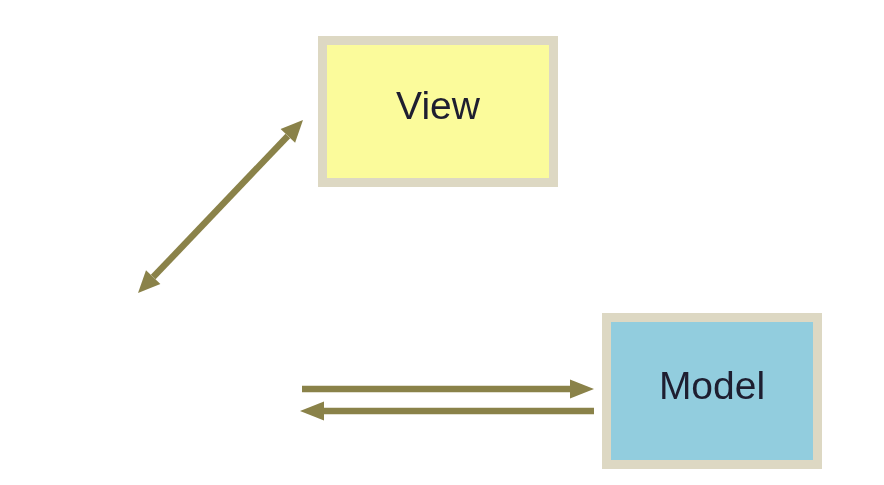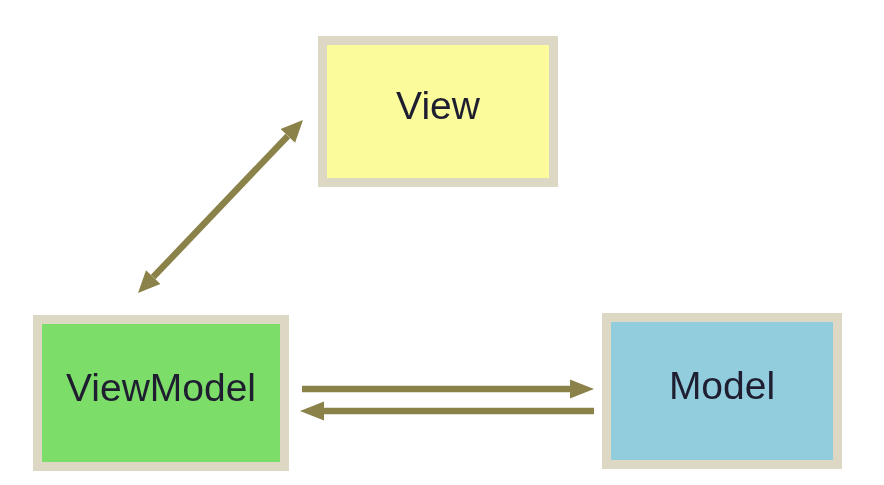--- a/index.html
+++ b/index.html
@@ -57,21 +57,21 @@
   .node-viewmodel {
     left: 33px;
     top: 315px;
     width: 256px;
     height: 156px;
     background: var(--viewmodel-fill, #7cdd69);
   }
   .node-model {
     left: 602px;
     top: 313px;
-    width: 240px;
+    width: 220px;
     height: 156px;
     background: var(--model-fill, #92cdde);
   }
 </style>
 </head>
 <body>
 
 <div class="canvas">
 
   <svg class="arrows-layer" viewBox="0 0 884 485" xmlns="http://www.w3.org/2000/svg">
@@ -90,21 +90,18 @@
     <g>
       <line x1="322" y1="411" x2="594" y2="411"></line>
       <polygon points="300,411 324,401.5 324,420.5"></polygon>
     </g>
   </svg>
 
   <div class="node node-view">
     <span class="node-label">View</span>
   </div>
 
-  <div class="node node-viewmodel">
-    <span class="node-label">ViewModel</span>
-  </div>
 
   <div class="node node-model">
     <span class="node-label">Model</span>
   </div>
 
 </div>
 
 </body></html>

